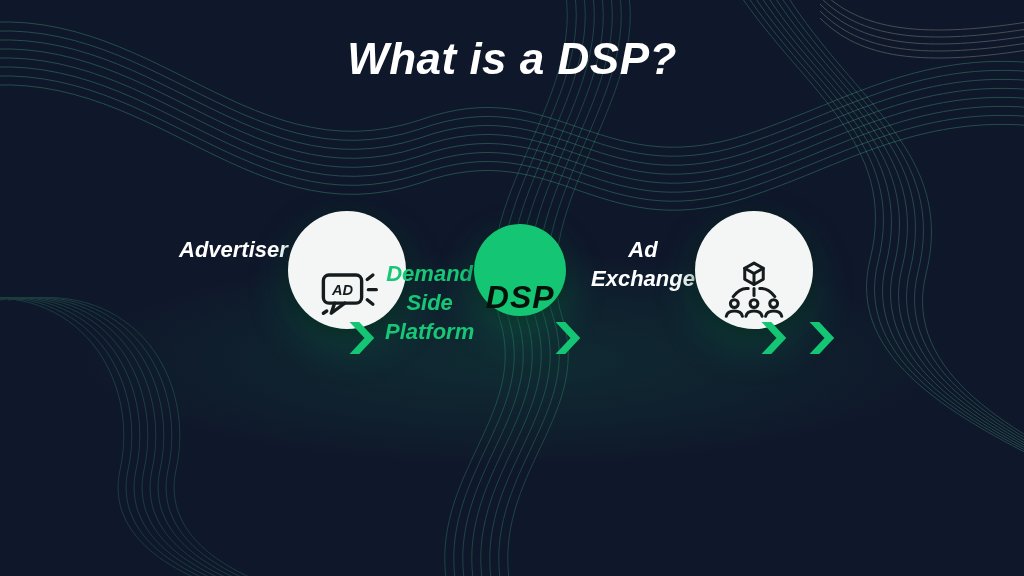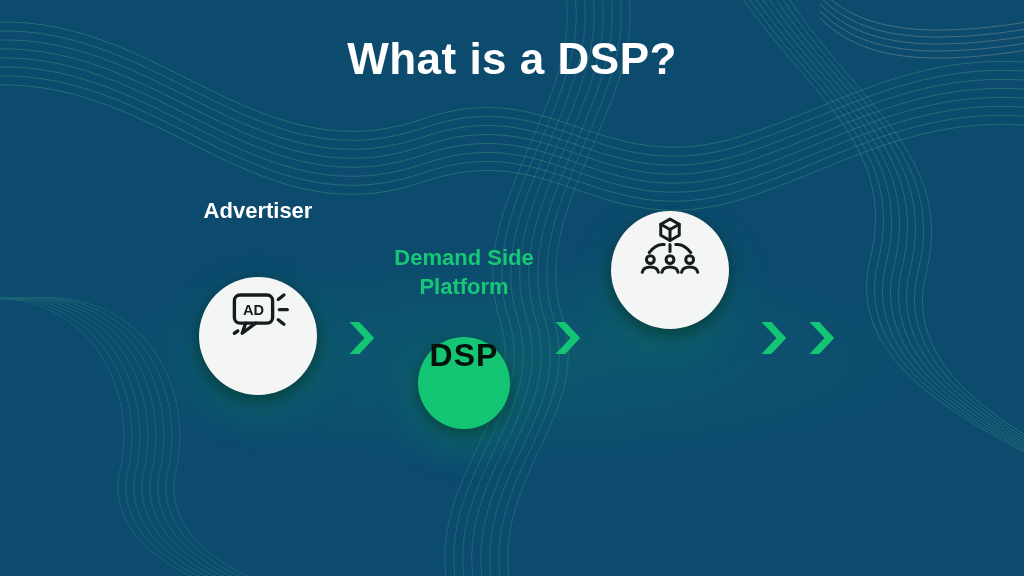--- a/index.html
+++ b/index.html
@@ -1,47 +1,48 @@
 <!DOCTYPE html>
 <html><head>
 <meta charset="utf-8">
 <style>
   * { margin:0; padding:0; box-sizing:border-box; }
   html,body { background:#000; }
   .slide{
     position:relative; width:1024px; height:576px; overflow:hidden;
-    background:#0c4a6e;
+    background:#0f172a;
     font-family:"Liberation Sans", sans-serif;
+    font-style:italic;
   }
   .waves{ position:absolute; inset:0; pointer-events:none; }
   .row-glow{
     position:absolute; left:60px; right:60px; top:250px; height:220px;
     background:radial-gradient(50% 50% at 50% 50%, rgba(19,197,114,0.12), rgba(0,0,0,0));
     pointer-events:none;
   }
   .title{
     position:absolute; top:34px; left:0; width:100%;
     text-align:center; color:#ffffff; font-size:44px; font-weight:bold;
     letter-spacing:.5px;
   }
   .flow{
     position:absolute; top:196px; left:0; right:0;
     display:flex; justify-content:center; align-items:flex-start;
   }
-  .node{ width:158px; display:flex; flex-direction:column; align-items:center; }
+  .node{ width:158px; display:flex; align-items:center; }
   .label{
     height:66px; width:100%;
     display:flex; justify-content:center; align-items:flex-start;
     font-size:22px; font-weight:bold; line-height:1.32; text-align:center;
   }
   .label.white{ color:#ffffff; }
   .label.green{ color:#17c776;margin-top:47px; }
   .circle-wrap{ height:140px; display:flex; align-items:center; justify-content:center; margin-top:4px; }
   .circle{
-    display:flex; align-items:flex-start; justify-content:center; border-radius:50%;
+    display:flex; align-items:flex-end; justify-content:center; border-radius:50%;
   }
   .circle.big{
     width:118px; height:118px; background:#f3f6f4;
     box-shadow:0 16px 44px rgba(17,200,120,0.22), 0 6px 18px rgba(0,0,0,0.55);
   }
   .circle.small{
     width:92px; height:92px; background:#14c674;
     box-shadow:0 16px 40px rgba(17,200,120,0.28), 0 6px 16px rgba(0,0,0,0.5);
     color:#07110b; font-size:32px; font-weight:bold; letter-spacing:1px;
   }
@@ -149,20 +150,21 @@
       </div>
     </div>
 
     <div class="chev">
       <svg width="30" height="36" viewBox="0 0 34 38">
         <path d="M4 1 L15 1 L32 19 L15 37 L4 37 L21 19 Z" fill="#14c674"></path>
       </svg>
     </div>
 
     <div class="node">
+      <div class="label white">Ad Exchange</div>
       <div class="circle-wrap">
         <div class="circle big">
           <svg width="74" height="74" viewBox="0 0 64 64">
             <g stroke="#161b1e" stroke-width="2.6" fill="none" stroke-linecap="round" stroke-linejoin="round">
               <polygon points="32,7 40,11.5 40,21 32,25.5 24,21 24,11.5"></polygon>
               <path d="M24 11.5 L32 16 L40 11.5"></path>
               <path d="M32 16 L32 25.5"></path>
               <path d="M14 36 Q20 28 27 29"></path>
               <path d="M32 29 L32 35"></path>
               <path d="M50 36 Q44 28 37 29"></path>

